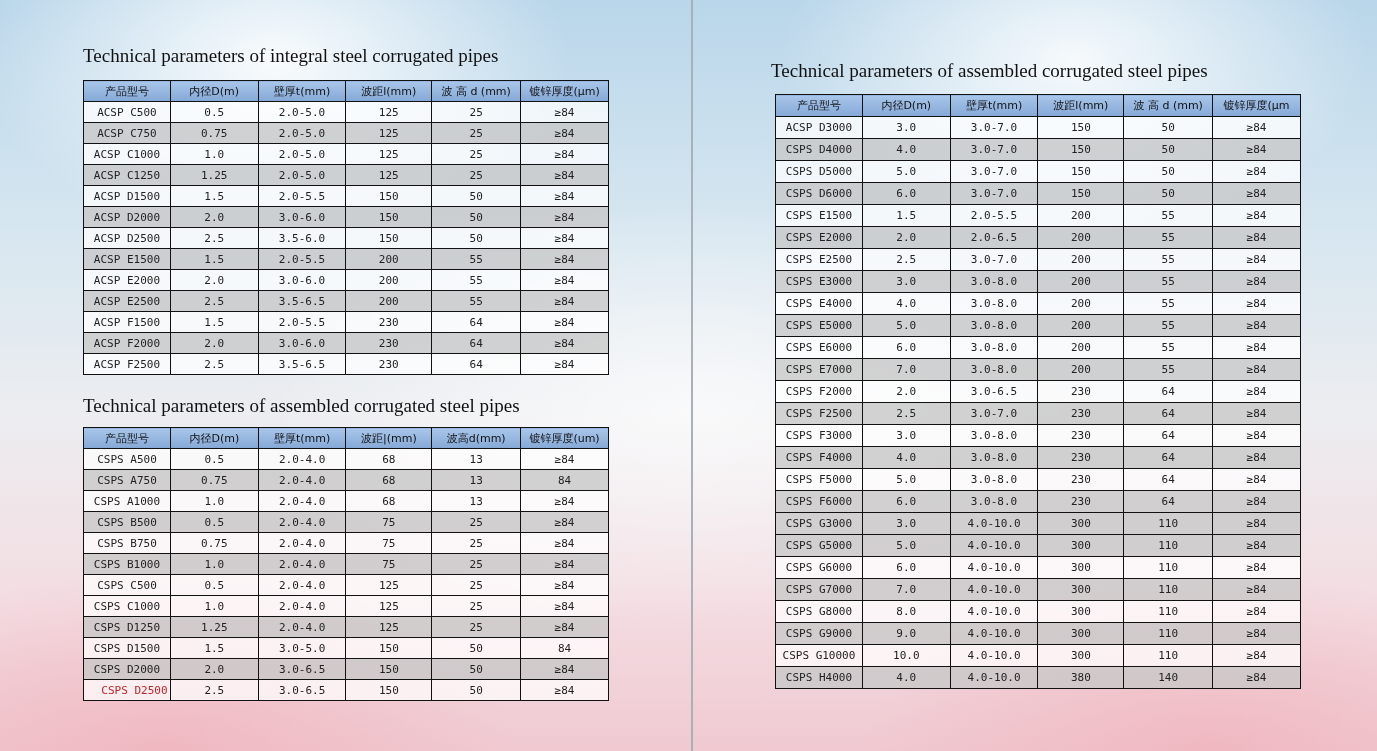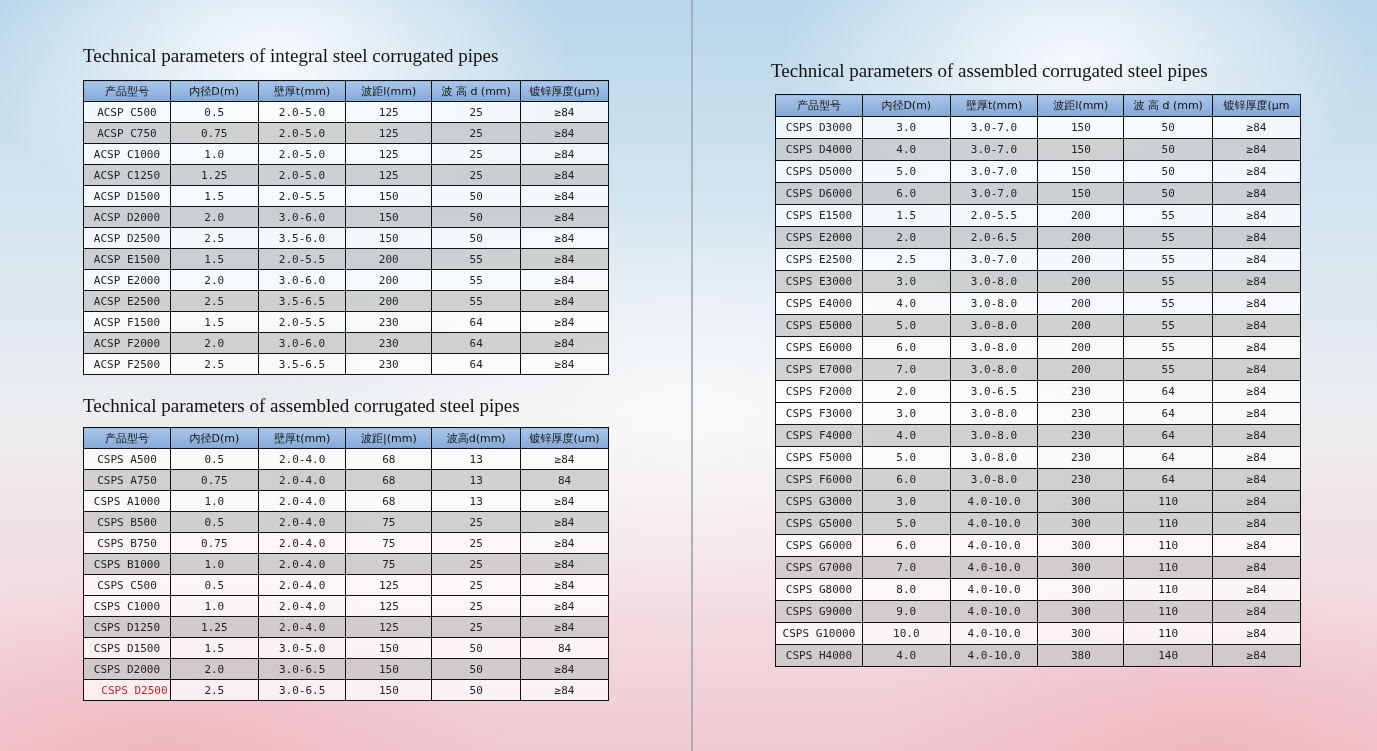--- a/index.html
+++ b/index.html
@@ -324,21 +324,21 @@
           <th>产品型号</th>
           <th>内径D(m)</th>
           <th>壁厚t(mm)</th>
           <th>波距l(mm)</th>
           <th>波 高 d (mm)</th>
           <th>镀锌厚度(μm</th>
         </tr>
       </thead>
     <tbody>
         <tr class="odd">
-          <td>CSPS D3000</td>
+          <td>ACSP D3000</td>
           <td>3.0</td>
           <td>3.0-7.0</td>
           <td>150</td>
           <td>50</td>
           <td>≥84</td>
         </tr>
         <tr class="even">
           <td>CSPS D4000</td>
           <td>4.0</td>
           <td>3.0-7.0</td>
@@ -427,20 +427,28 @@
           <td>≥84</td>
         </tr>
         <tr class="odd">
           <td>CSPS F2000</td>
           <td>2.0</td>
           <td>3.0-6.5</td>
           <td>230</td>
           <td>64</td>
           <td>≥84</td>
         </tr>
+        <tr class="even">
+          <td>CSPS F2500</td>
+          <td>2.5</td>
+          <td>3.0-7.0</td>
+          <td>230</td>
+          <td>64</td>
+          <td>≥84</td>
+        </tr>
         <tr class="odd">
           <td>CSPS F3000</td>
           <td>3.0</td>
           <td>3.0-8.0</td>
           <td>230</td>
           <td>64</td>
           <td>≥84</td>
         </tr>
         <tr class="even">
           <td>CSPS F4000</td>

